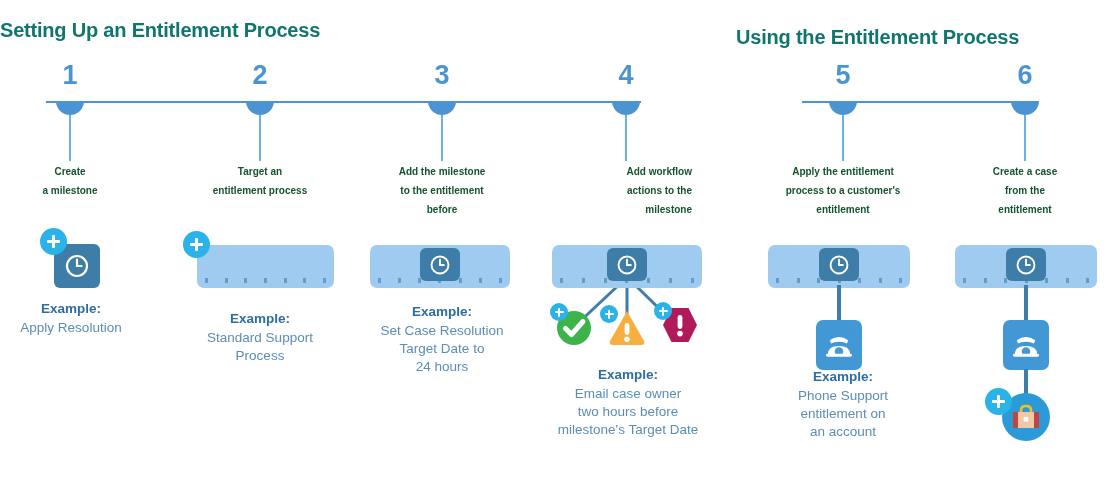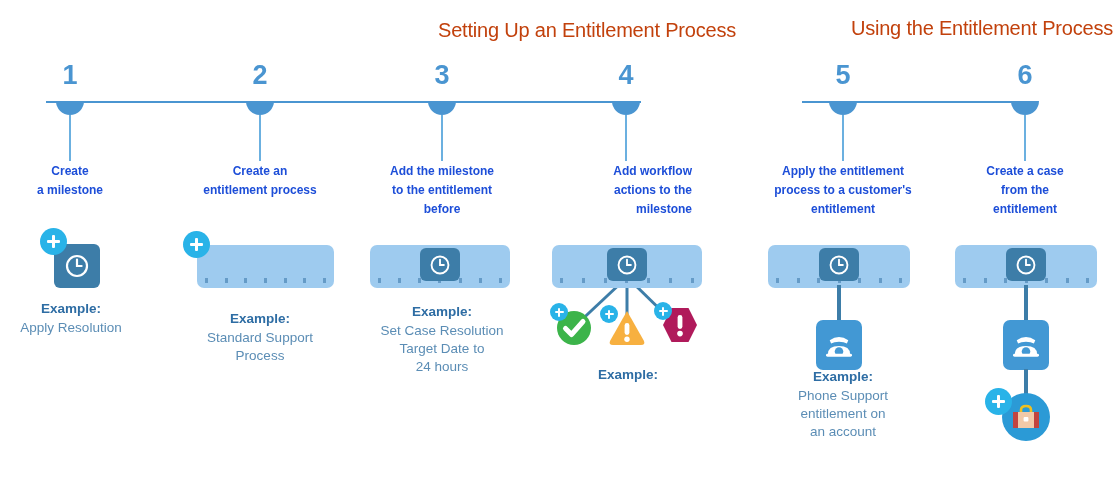--- a/index.html
+++ b/index.html
@@ -18,28 +18,28 @@
 
   .canvas {
     position: absolute;
     inset: 0;
   }
 
   
   .section-title {
     position: absolute;
     font-size: 20px;
-    font-weight: normal;
-    color: #c2410c;
-    text-align: right;
+    font-weight: bold;
+    color: #0f766e;
+    text-align: left;
     letter-spacing: -0.2px;
     white-space: nowrap;
   }
   #title-left  { left: 0;   top: 19px; width: 736px; }
-  #title-right { left: 736px; top: 17px; width: 377px; }
+  #title-right { left: 736px; top: 26px; width: 377px; }
 
   
   .rail {
     position: absolute;
     height: 2px;
     background: #4a95d1;
     top: 101px;
   }
   #rail-left  { left: 46px;  width: 595px; }
   #rail-right { left: 802px; width: 222px; }
@@ -74,24 +74,24 @@
   .marker-stem {
     position: absolute;
     left: 50%;
     top: 25px;
     transform: translateX(-50%);
     width: 2px;
     height: 46px;
     background: #6bb0e0;
   }
   .step-caption {
-    font-size: 12px;
+    font-size: 10px;
     font-weight: bold;
     line-height: 19px;
-    color: #1d4ed8;
+    color: #14532d;
     padding: 0 4px;
   }
 
   
   .example {
     position: absolute;
     text-align: center;
     font-size: 13.5px;
     line-height: 18px;
     color: #5b8db5;
@@ -231,21 +231,21 @@
     <span class="ex-label">Example:</span>
     <span>Apply Resolution</span>
   </div>
 
   <div class="step" style="left: 192px; width: 136px;">
     <div class="step-number">2</div>
     <div class="marker-wrap">
       <div class="marker-dome"></div>
       <div class="marker-stem"></div>
     </div>
-    <div class="step-caption" style="white-space: pre-line;">Create an
+    <div class="step-caption" style="white-space: pre-line;">Target an
 entitlement process</div>
   </div>
   <div class="gfx" style="left: 180px; top: 228px; width: 160px; height: 62px;">
     <div class="bar" style="left: 17px; top: 17px; width: 137px; height: 43px;">
       <div class="ticks">
         <i></i>
           <i></i>
           <i></i>
           <i></i>
           <i></i>
@@ -353,20 +353,23 @@
       <svg width="40" height="40" viewBox="0 0 40 40" aria-hidden="true">
         <path d="M11.5 3 H28.5 L37 20 L28.5 37 H11.5 L3 20 Z" fill="#b01a5b"></path>
         <rect x="17.6" y="10" width="4.8" height="14" rx="2.4" fill="#ffffff"></rect>
         <circle cx="20" cy="28.6" r="2.8" fill="#ffffff"></circle>
       </svg>
     </div>
     <div class="plus-badge small" style="left: 104px; top: 57px;"></div>
   </div>
   <div class="example" style="left: 538px; top: 366px; width: 180px;">
     <span class="ex-label">Example:</span>
+    <span style="white-space: pre-line;">Email case owner
+two hours before
+milestone's Target Date</span>
   </div>
 
   <div class="step" style="left: 760px; width: 166px;">
     <div class="step-number">5</div>
     <div class="marker-wrap">
       <div class="marker-dome"></div>
       <div class="marker-stem"></div>
     </div>
     <div class="step-caption" style="white-space: pre-line;">Apply the entitlement
 process to a customer's

